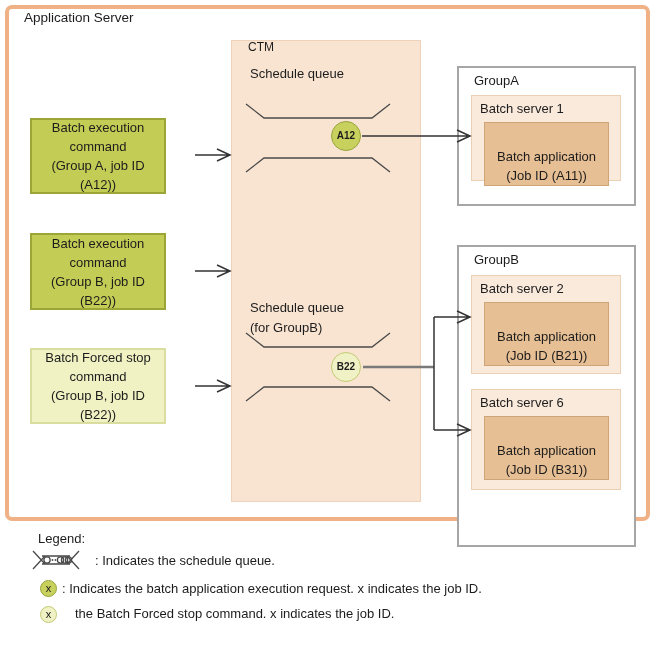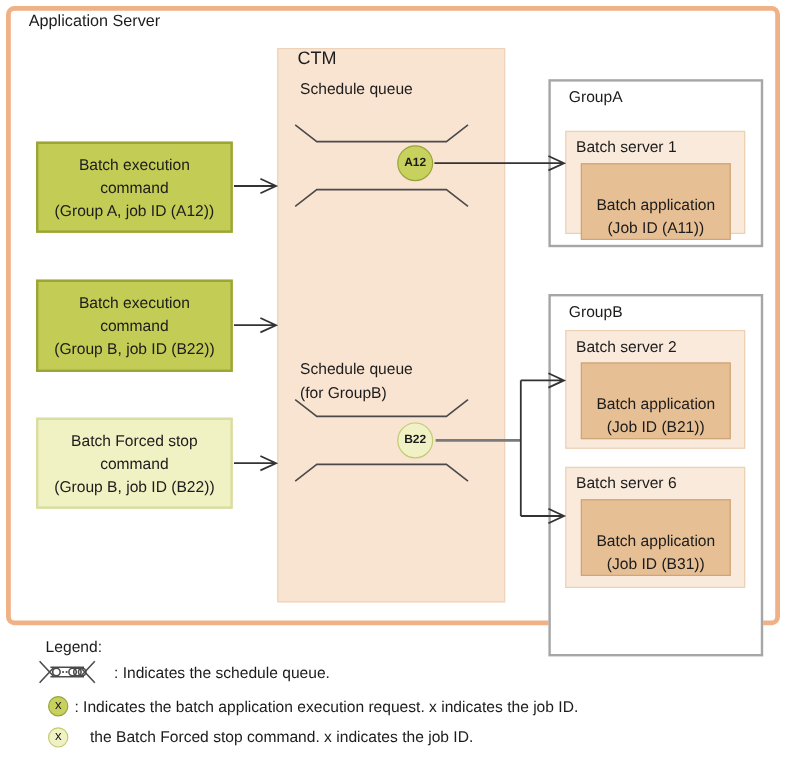--- a/index.html
+++ b/index.html
@@ -21,24 +21,24 @@
   .abs{position:absolute;}
   .outer{
     left:5px;top:5px;width:645px;height:516px;border:4px solid var(--outer-border);
     border-radius:7px;background:#fff;box-sizing:border-box;
   }
   .outer-label{left:24px;top:10px;font-size:13.5px;}
   .ctm{
     left:231px;top:40px;width:190px;height:462px;background:var(--ctm-fill);
     border:1px solid var(--ctm-border);box-sizing:border-box;
   }
-  .ctm-label{left:248px;top:40px;font-size:15px;}
+  .ctm-label{left:248px;top:40px;font-size:12px;}
   .queue-title{left:250px;width:160px;line-height:20px;}
   .cmd{
-    left:30px;width:164px;box-sizing:border-box;display:flex;flex-direction:column;
+    left:30px;width:136px;box-sizing:border-box;display:flex;flex-direction:column;
     justify-content:center;align-items:center;text-align:center;line-height:19px;
   }
   .cmd.green{background:var(--command-fill);border:2px solid var(--command-border);}
   .cmd.pale{background:var(--stop-fill);border:2px solid var(--stop-border);}
   .group{
     background:#fff;border:2px solid var(--group-border);box-sizing:border-box;
     left:457px;width:179px;
   }
   .group-label{left:15px;top:5px;position:absolute;}
   .server{
@@ -84,21 +84,21 @@
   <div class="abs queue-title" style="top:64px;">
     <div>Schedule queue</div>
   </div>
   <div class="abs queue-title" style="top:298px;">
     <div>Schedule queue</div>
     <div>(for GroupB)</div>
   </div>
 
   <div class="abs group" style="top:66px;height:140px;">
     <div class="group-label">GroupA</div>
-    <div class="server" style="top:41px;height:86px;">
+    <div class="server" style="top:27px;height:86px;">
       <div class="server-label">Batch server 1</div>
       <div class="app">
         <div>Batch application</div>
         <div>(Job ID (A11))</div>
       </div>
     </div>
   </div>
 
   <div class="abs group" style="top:245px;height:302px;">
     <div class="group-label">GroupB</div>

